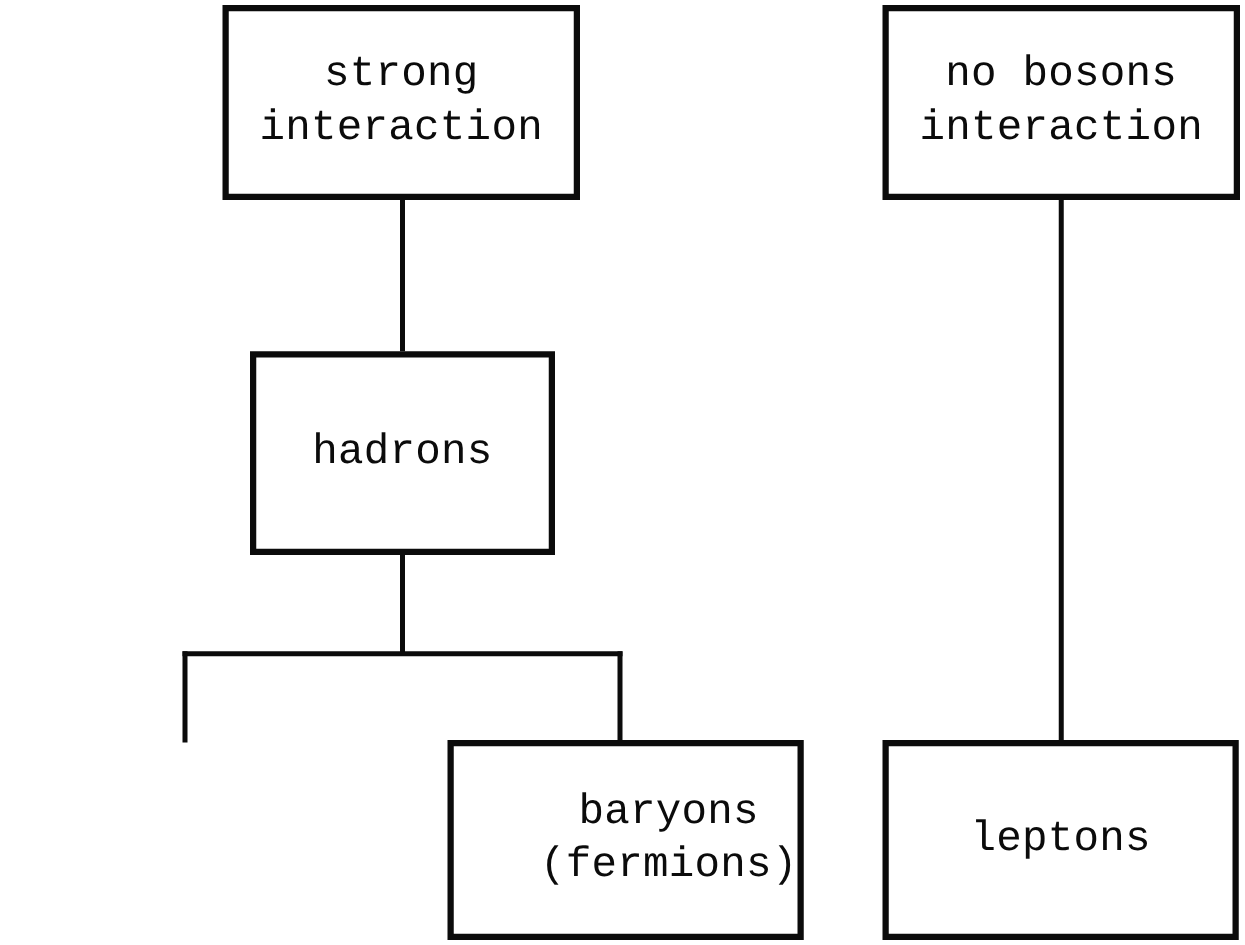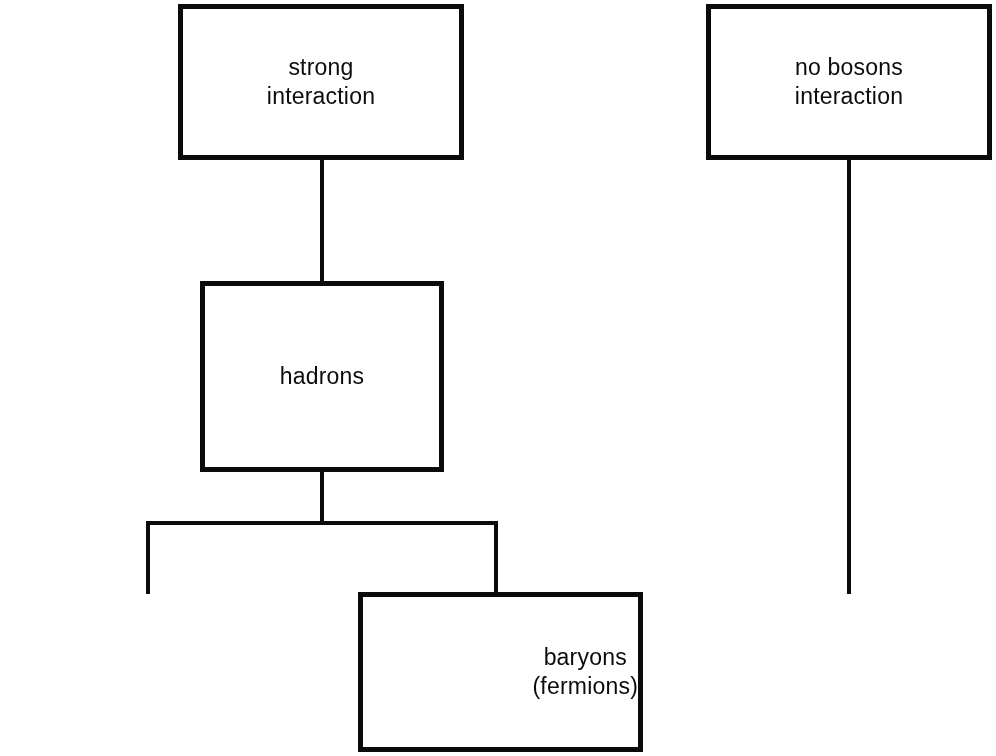--- a/index.html
+++ b/index.html
@@ -18,39 +18,40 @@
   .node {
     position: absolute;
     box-sizing: border-box;
     border: 5px solid #0b0b0b;
     background: #ffffff;
     display: flex;
     align-items: center;
     justify-content: center;
     text-align: center;
     color: #0b0b0b;
-    font-size: 23px;
+    font-size: 34px;
     line-height: 1.26;
     letter-spacing: 0.2px;
+    font-family: Liberation Mono, monospace;
   }
   .node .lines {
     display: block;
     white-space: pre-line;
   }
   .connector {
     position: absolute;
     background: #0b0b0b;
   }
   .v-line { width: 4px; }
   .h-line { height: 4px; }
 
   
   #node-strong       { left: 178px; top: 4px;   width: 286px; height: 156px; }
   #node-nostrong     { left: 706px; top: 4px;   width: 286px; height: 156px; }
-  #node-hadrons      { left: 200px; top: 281px; width: 244px; height: 191px; }
+  #node-hadrons      { left: 200px; top: 281px; width: 244px; height: 163px; }
   #node-mesons       { left: 8px;   top: 592px; width: 285px; height: 160px; }
   #node-baryons      { left: 358px; top: 592px; width: 285px; height: 160px; justify-content: flex-end; }
   #node-leptons      { left: 706px; top: 592px; width: 285px; height: 160px; }
 
   
   #conn-strong-hadrons   { left: 320px; top: 158px; height: 125px; }
   #conn-hadrons-down     { left: 320px; top: 442px; height: 82px; }
   #conn-split-horizontal { left: 146px; top: 521px; width: 352px; }
   #conn-left-down        { left: 146px; top: 521px; height: 73px; }
   #conn-right-down       { left: 494px; top: 521px; height: 73px; }
@@ -81,14 +82,17 @@
   <div class="node" id="node-hadrons">
     <span class="lines">hadrons</span>
   </div>
 
 
   <div class="node" id="node-baryons">
     <span class="lines">baryons
 (fermions)</span>
   </div>
 
+  <div class="node" id="node-leptons">
+    <span class="lines">leptons</span>
+  </div>
 
 </div>
 
 </body></html>

